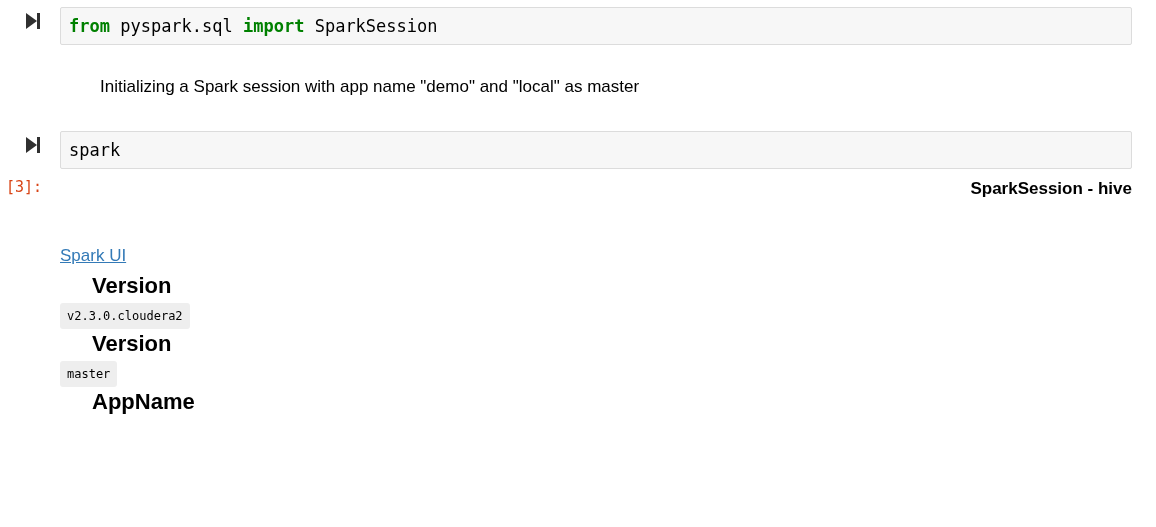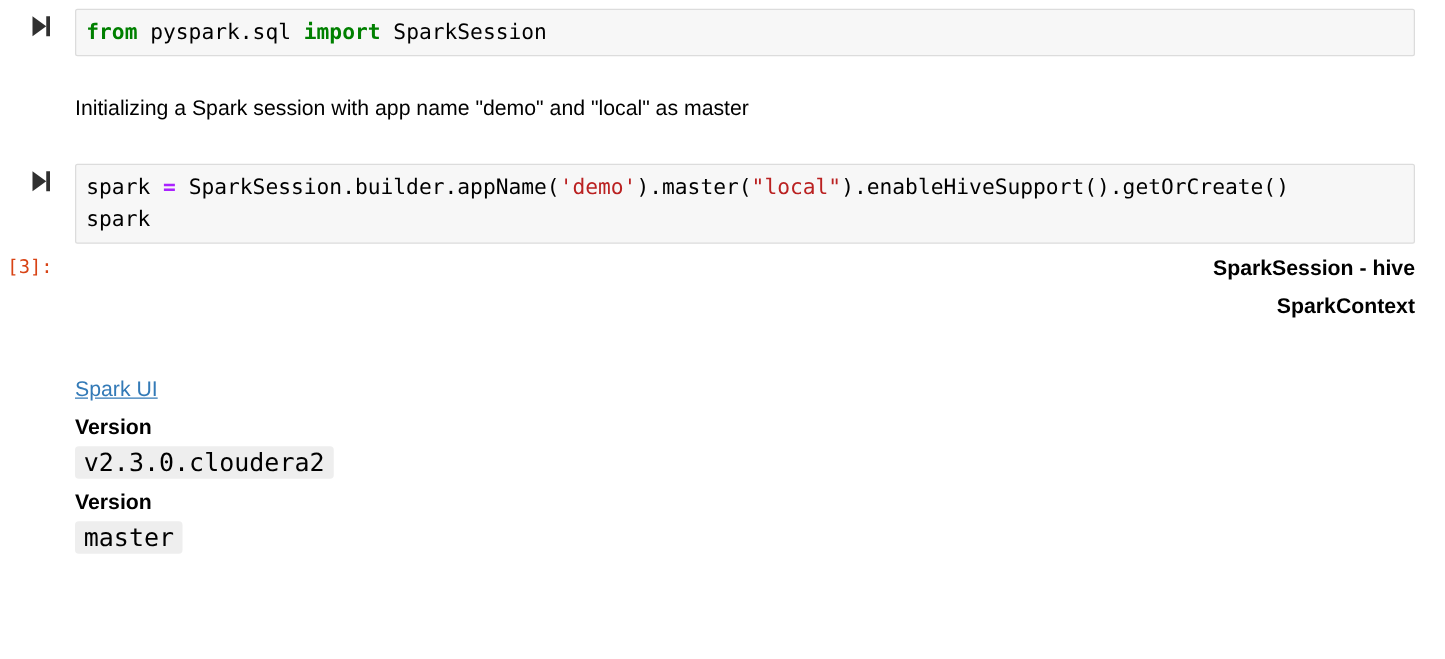--- a/index.html
+++ b/index.html
@@ -89,20 +89,21 @@
     white-space: pre;
     color: #000000;
   }
   .kw   { color: #008000; font-weight: bold; }
   .op   { color: #aa22ff; font-weight: bold; }
   .str  { color: #ba2121; }
 
   
   .md-row {
     display: flex;
+    gap: 40px;
   }
   .md-text {
     flex: 1 1 auto;
     font-size: 17px;
     line-height: 22px;
     color: #000000;
   }
 
   
   .out-body {
@@ -117,28 +118,29 @@
   .out-link {
     color: #337ab7;
     text-decoration: underline;
     font-size: 17px;
     line-height: 30px;
     display: inline-block;
     cursor: pointer;
     margin-top: 24px;
   }
   .out-prop {
-    font-size: 17px;
+    font-size: 22px;
     font-weight: bold;
     line-height: 30px;
+    margin-left: 32px;
   }
   .code-badge {
     display: inline-block;
     font-family: "DejaVu Sans Mono", monospace;
-    font-size: 20px;
+    font-size: 12px;
     line-height: 22px;
     background: #eeeeee;
     border-radius: 3px;
     padding: 2px 7px;
     color: #000000;
   }
   .badge-line { line-height: 28px; }
 
   
   .sp-cell1 { padding-top: 7px; }
@@ -168,51 +170,50 @@
     <div class="md-text">Initializing a Spark session with app name "demo" and "local" as master</div>
   </div>
 
   <div class="cell-row sp-cell2">
     <div class="gutter">
       <span class="run-icon">
         <span class="tri"></span><span class="bar"></span>
       </span>
     </div>
     <div class="code-box">
-      <div class="code-line"><span>spark </span><span class="op">=</span><span> SparkSession.builder.appName(</span><span class="str">'demo'</span><span>).master(</span><span class="str">"local"</span><span>).enableHiveSupport().getOrCreate()</span></div>
       <div class="code-line">spark</div>
     </div>
   </div>
 
   <div class="cell-row sp-out">
     <div class="gutter">
       <span class="prompt-out">[3]:</span>
     </div>
     <div class="out-body">
 
       <div class="out-title">SparkSession - hive</div>
-      <div class="out-title">SparkContext</div>
 
       <div class="link-gap">
         <span class="out-link">Spark UI</span>
       </div>
 
       <div>
         <div class="out-prop">Version</div>
         <div class="badge-line">
           <span class="code-badge">v2.3.0.cloudera2</span>
         </div>
       </div>
 
       <div>
         <div class="out-prop">Version</div>
         <div class="badge-line">
           <span class="code-badge">master</span>
         </div>
       </div>
 
       <div>
+        <div class="out-prop">AppName</div>
       </div>
 
     </div>
   </div>
 
 </div>
 
 </body></html>

